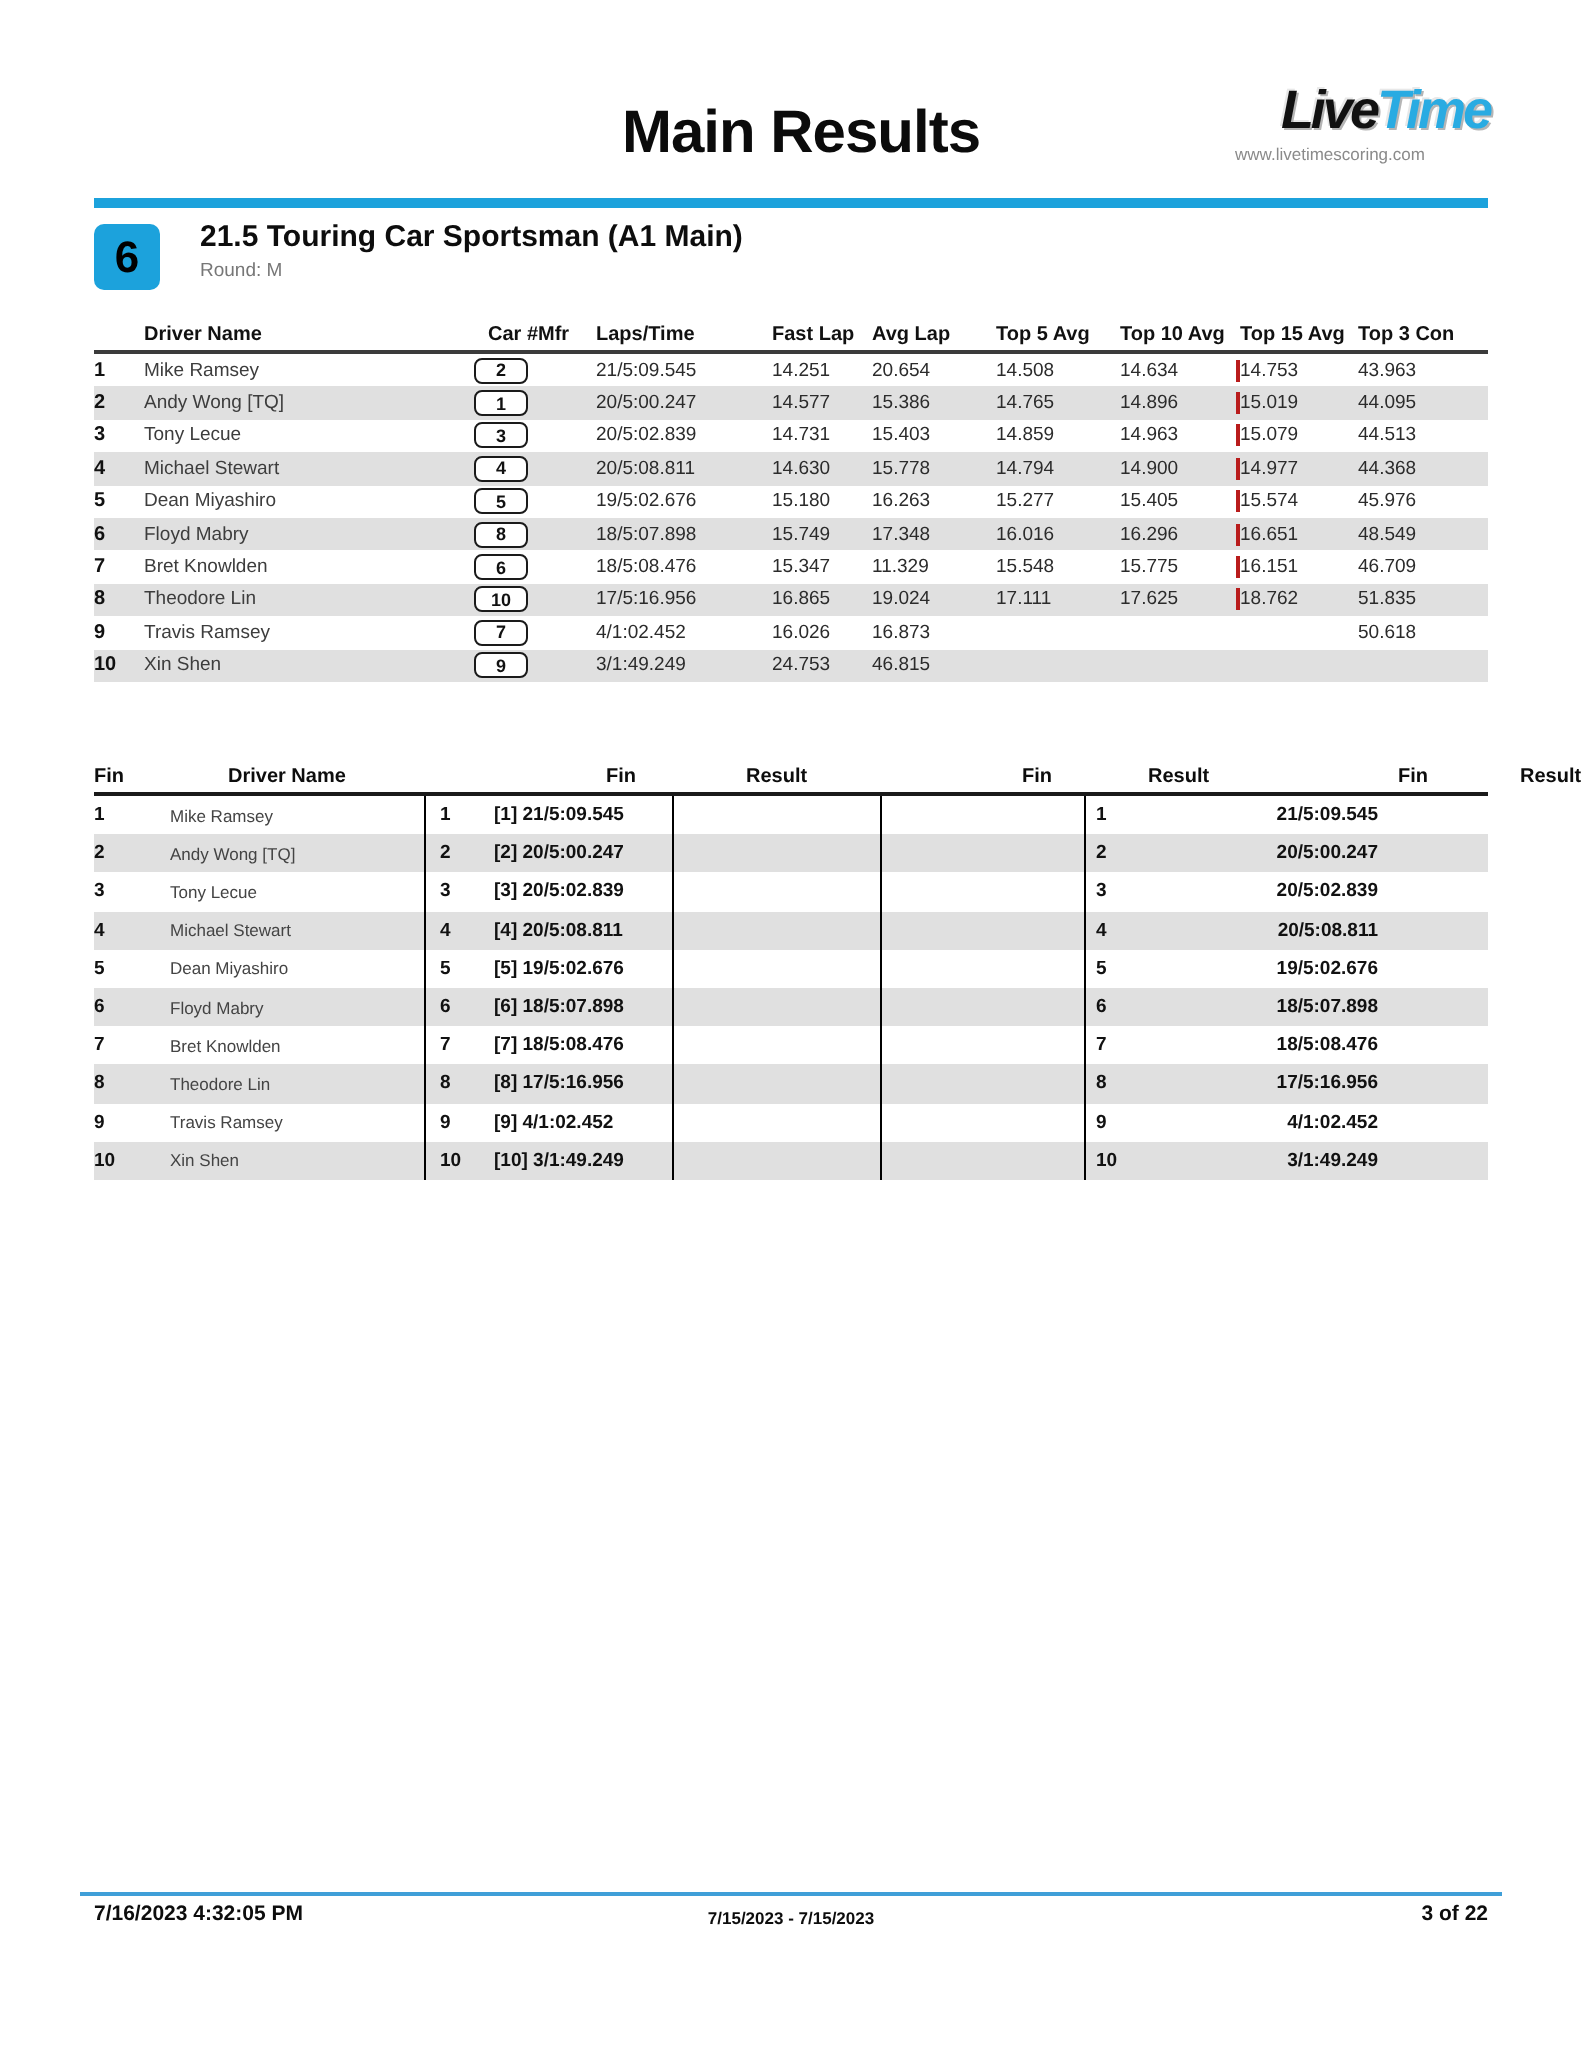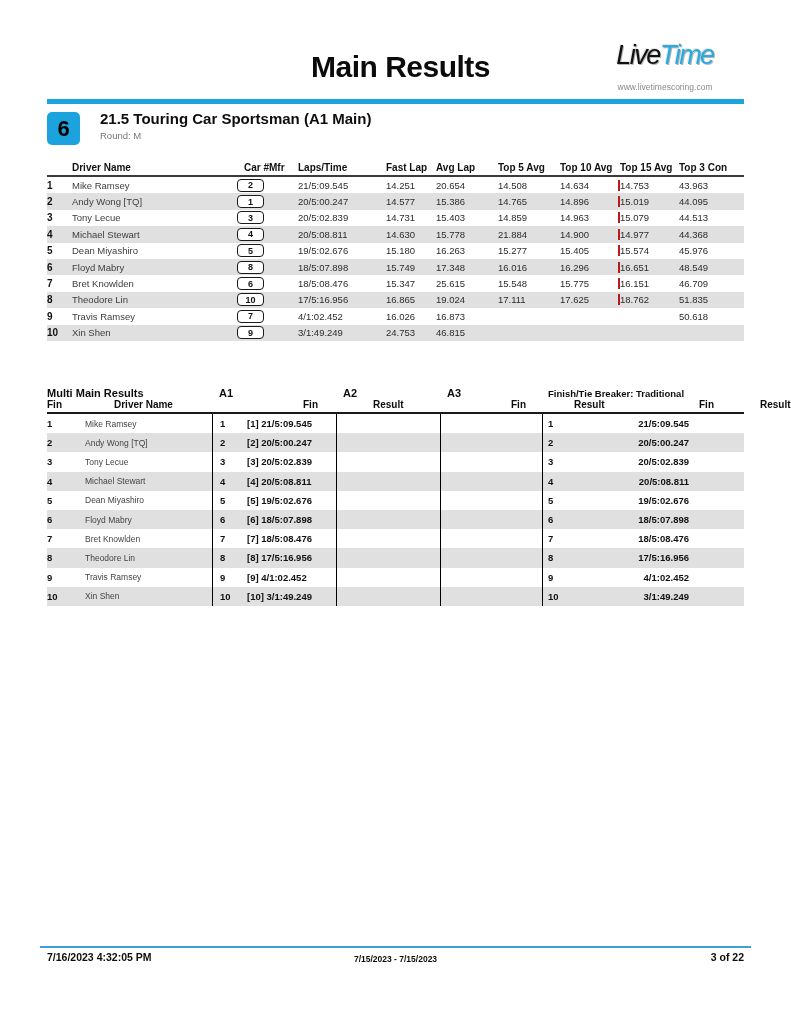--- a/index.html
+++ b/index.html
@@ -8,27 +8,28 @@
     width: 791px; height: 1024px; position: relative; overflow: hidden;
     font-family: "Liberation Sans", sans-serif; color: #222;
   }
   
   .page-title {
     position: absolute; left: 0; right: 0; top: 50px; text-align: center;
     font-size: 30px; font-weight: 700; letter-spacing: -0.5px; color: #0b0b0b; margin-left: 10px;
   }
   .logo-wrap { position: absolute; right: 46px; top: 40px; width: 160px; text-align: center; }
   .logo-text {
-    font-style: italic; font-weight: 400; font-size: 27px; letter-spacing: -1.5px;
+    font-style: italic; font-weight: 700; font-size: 27px; letter-spacing: -1.5px;
     text-shadow: 1px 1px 0 #b5b5b5, -1px -1px 0 #e8e8e8;
     white-space: nowrap;
+    text-align: right;
   }
   .logo-live { color: #111; }
   .logo-time { color: #29ABE2; }
-  .logo-url { font-size: 8.5px; color: #8a8a8a; margin-top: 11px; }
+  .logo-url { font-size: 8.5px; color: #8a8a8a; margin-top: 1px; }
   .top-bar { position: absolute; left: 47px; top: 99px; width: 697px; height: 5px; background: #1CA2DC; }
 
   
   .section-badge {
     position: absolute; left: 47px; top: 112px; width: 33px; height: 33px;
     background: #1CA2DC; border-radius: 5px; color: #000;
     font-size: 22px; font-weight: 700; text-align: center; line-height: 33px;
   }
   .section-head { position: absolute; left: 100px; top: 110px; }
   .section-title { font-size: 15px; font-weight: 700; color: #0d0d0d; }
@@ -178,21 +179,21 @@
       <div class="t1row gray">
         <div class="c-pos">4</div>
         <div class="c-driver">Michael Stewart</div>
         <div class="c-car">
           <div class="carbadge">4</div>
         </div>
         <div class="c-mfr"></div>
         <div class="c-laps">20/5:08.811</div>
         <div class="c-num">14.630</div>
         <div class="c-num">15.778</div>
-        <div class="c-num">21.884</div>
+        <div class="c-num">14.794</div>
         <div class="c-num c-top10">14.900</div>
         <div class="c-num">14.977</div>
         <div class="c-num">44.368</div>
       </div>
       <div class="t1row">
         <div class="c-pos">5</div>
         <div class="c-driver">Dean Miyashiro</div>
         <div class="c-car">
           <div class="carbadge">5</div>
         </div>
@@ -222,21 +223,21 @@
       </div>
       <div class="t1row">
         <div class="c-pos">7</div>
         <div class="c-driver">Bret Knowlden</div>
         <div class="c-car">
           <div class="carbadge">6</div>
         </div>
         <div class="c-mfr"></div>
         <div class="c-laps">18/5:08.476</div>
         <div class="c-num">15.347</div>
-        <div class="c-num">25.615</div>
+        <div class="c-num">11.329</div>
         <div class="c-num">15.548</div>
         <div class="c-num c-top10">15.775</div>
         <div class="c-num">16.151</div>
         <div class="c-num">46.709</div>
       </div>
       <div class="t1row gray">
         <div class="c-pos">8</div>
         <div class="c-driver">Theodore Lin</div>
         <div class="c-car">
           <div class="carbadge">10</div>
@@ -277,27 +278,20 @@
         <div class="c-num">46.815</div>
         <div class="c-num"></div>
         <div class="c-num c-top10"></div>
         <div class="c-num"></div>
         <div class="c-num"></div>
       </div>
     </div>
 </div>
 
 <div class="table2">
-  <div class="t2group">
-    <div class="g-title">Multi Main Results</div>
-    <div class="g-main">A1</div>
-    <div class="g-main">A2</div>
-    <div class="g-main">A3</div>
-    <div class="g-finish">Finish/Tie Breaker: Traditional</div>
-  </div>
   <div class="t2cols">
     <div>Fin</div>
     <div>Driver Name</div>
     <div class="pl7">Fin</div>
     <div class="pl4">Result</div>
     <div class="pl7">Fin</div>
     <div class="pl4">Result</div>
     <div class="pl7">Fin</div>
     <div class="pl4">Result</div>
     <div class="pl4">Result</div>

